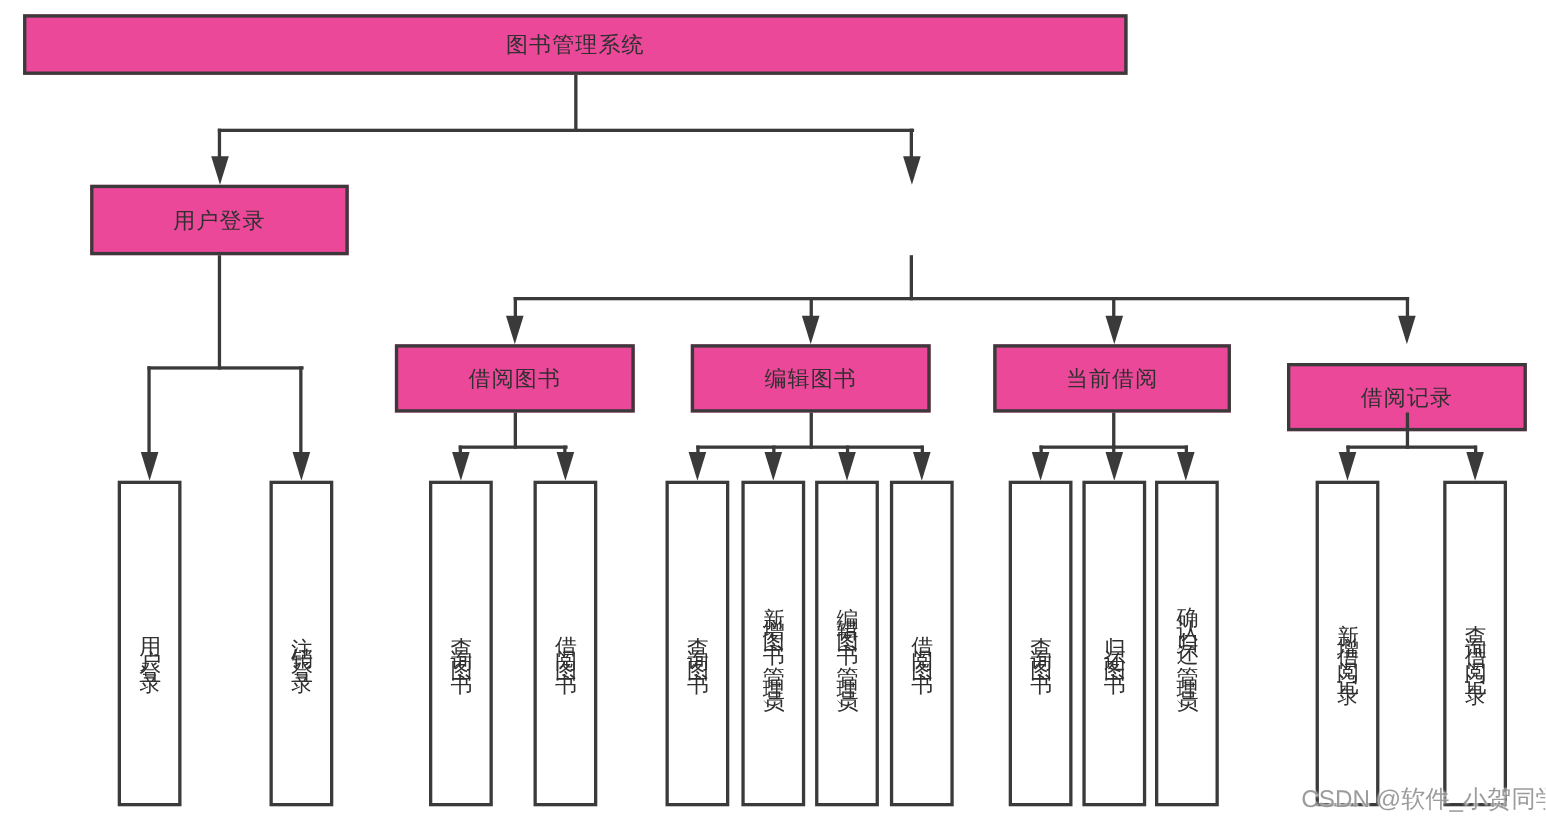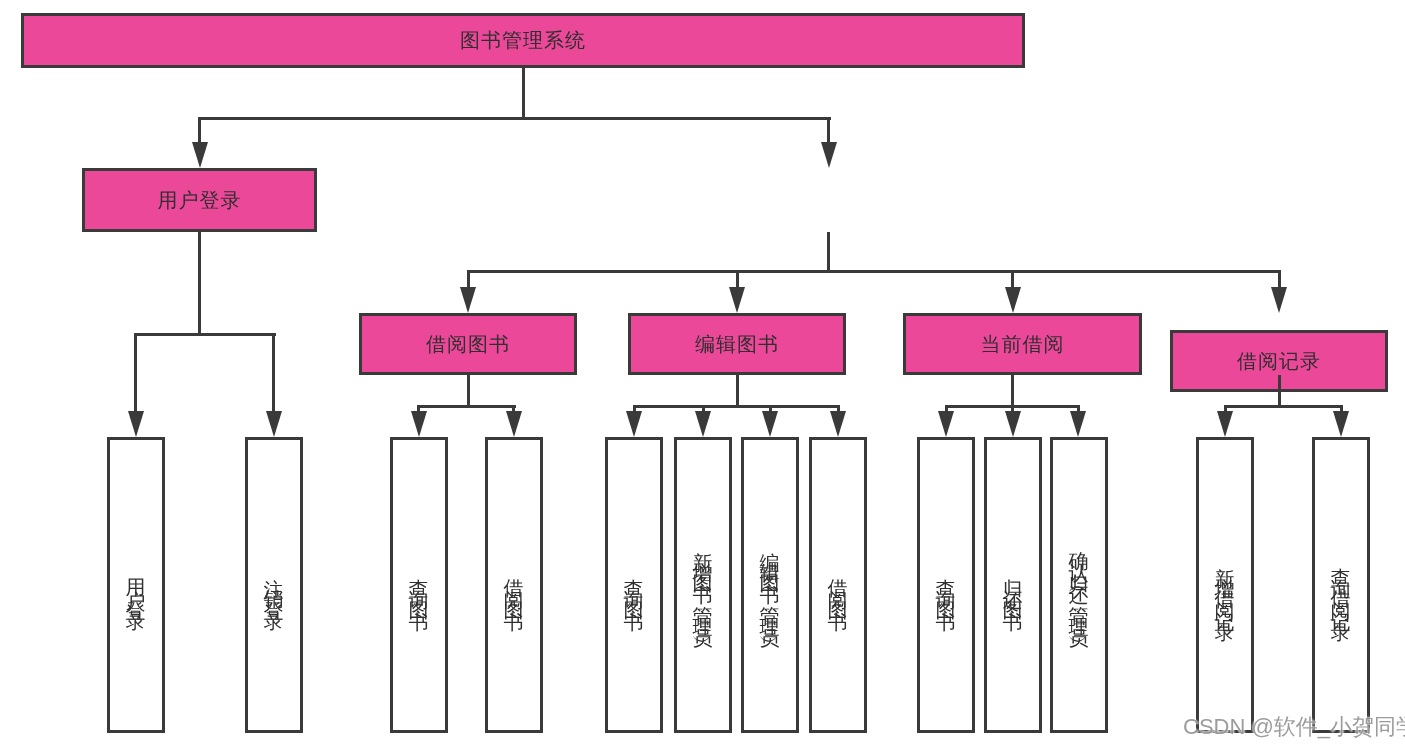--- a/index.html
+++ b/index.html
@@ -96,21 +96,21 @@
   <div class="ar" style="left:729px;top:287px;"></div>
   <div class="ar" style="left:1004.5px;top:287px;"></div>
   <div class="ar" style="left:1271px;top:287px;"></div>
 
   <div class="box" style="left:359px;top:313px;width:218px;height:62px;">
     <span>借阅图书</span>
   </div>
   <div class="box" style="left:628px;top:313px;width:218px;height:62px;">
     <span>编辑图书</span>
   </div>
-  <div class="box" style="left:903px;top:313px;width:239px;height:62px;">
+  <div class="box" style="left:903px;top:313px;width:216px;height:62px;">
     <span>当前借阅</span>
   </div>
   <div class="box" style="left:1170px;top:313px;width:218px;height:62px;margin-top:17px;">
     <span>借阅记录</span>
   </div>
 
   <div class="vl" style="left:466.5px;top:375px;height:33px;"></div>
   <div class="hl" style="left:417px;top:405px;width:99px;"></div>
   <div class="vl" style="left:417px;top:405px;height:9px;"></div>
   <div class="vl" style="left:512px;top:405px;height:9px;"></div>

